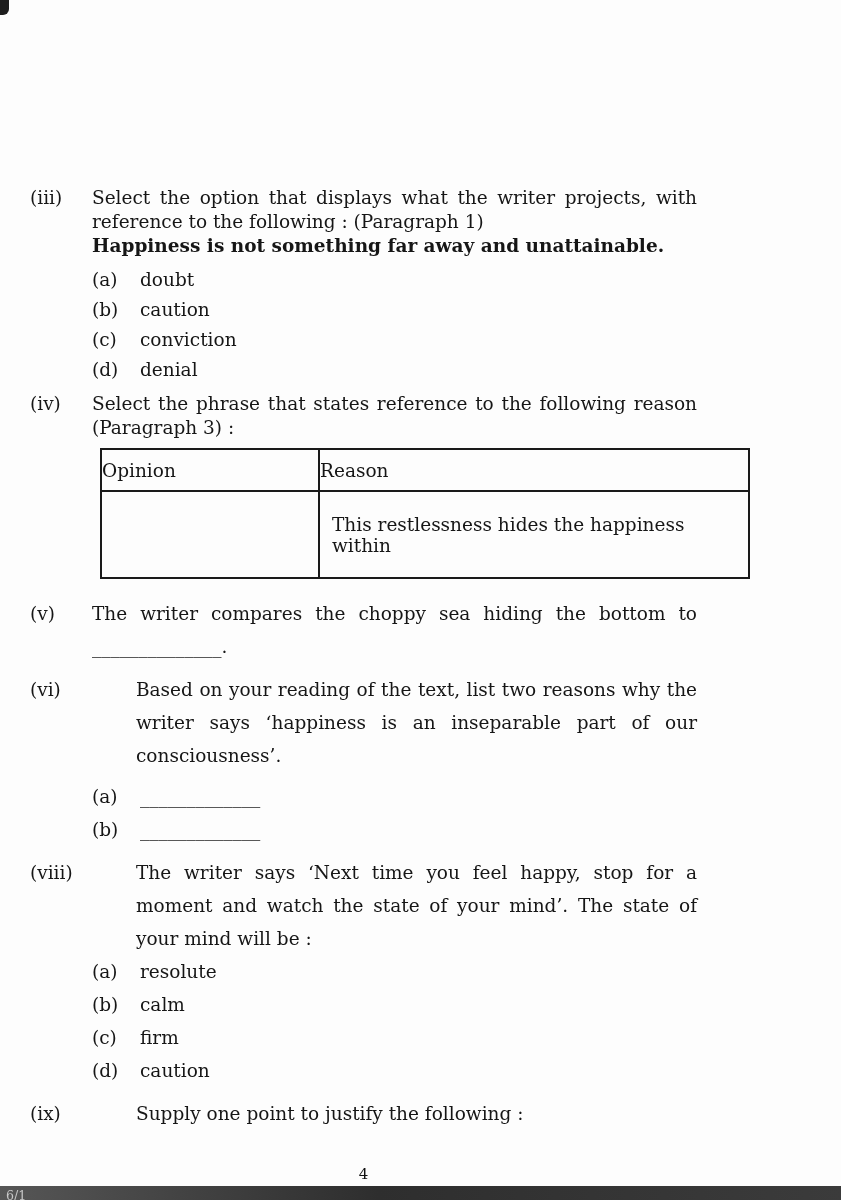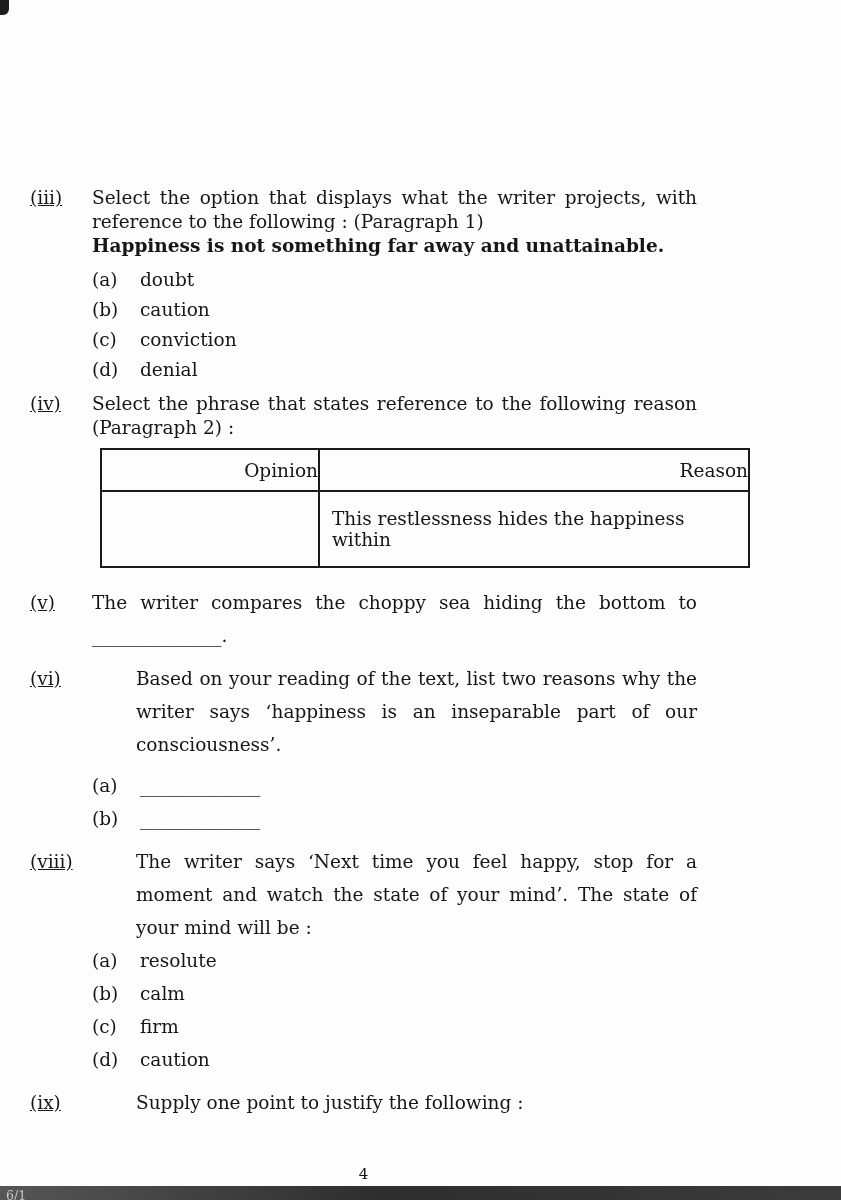--- a/index.html
+++ b/index.html
@@ -12,21 +12,21 @@
     overflow:hidden;
   }
   .page { position:absolute; inset:0; background:#fdfdfd; }
   .scan-mark {
     position:absolute; top:0; left:0; width:9px; height:15px;
     background:#1d1d1d; border-bottom-right-radius:6px;
   }
   .content { padding:186px 144px 0 30px; font-size:18.5px; }
 
   .question { display:flex; margin-bottom:10px; }
-  .qnum { flex:0 0 62px; line-height:24px;text-decoration:underline; }
+  .qnum { flex:0 0 62px; line-height:24px; }
   .qnum.loose-num { line-height:33px; }
   .qbody { flex:1; min-width:0; }
 
   .jtext { text-align:justify; }
   .tight { line-height:24px; }
   .loose { line-height:33px;margin-left:44px; }
   .stretch { text-align:justify; text-align-last:justify; line-height:33px; }
   .blank-line { line-height:33px; }
 
   .quote-bold { font-weight:bold; line-height:24px; }
@@ -42,24 +42,24 @@
   .blank-rows { margin-top:8px; }
   .blank-row { display:flex; line-height:33px; }
 
   .op-table {
     border-collapse:collapse;
     margin:8px 0 8px 8px;
     width:648px;
     table-layout:fixed;
   }
   .op-table th, .op-table td { border:2px solid #1a1a1a; font-weight:normal; }
-  .op-table th { height:42px; text-align:right; }
+  .op-table th { height:42px; text-align:left; }
   .col-opinion { width:218px; }
   .col-reason { width:430px;margin-left:36px; }
-  .op-table td { height:76px; vertical-align:middle; padding-left:12px; }
+  .op-table td { height:87px; vertical-align:middle; padding-left:12px; }
   .op-table td.cell-opinion { padding-left:0; }
 
   .page-number {
     position:absolute; bottom:17px; left:30px; width:667px;
     text-align:center; font-size:15px; color:#111;
   }
   .bottom-bar {
     position:absolute; bottom:0; left:0; width:100%; height:14px;
     background:linear-gradient(to right, #565656, #2e2e2e 45%, #3b3b3b);
     overflow:hidden;
@@ -99,21 +99,21 @@
             <span class="olabel">(d)</span>
             <span class="otext">denial</span>
           </div>
         </div>
       </div>
     </div>
 
     <div class="question">
       <div class="qnum">(iv)</div>
       <div class="qbody">
-        <p class="jtext tight">Select the phrase that states reference to the following reason (Paragraph 2) :</p>
+        <p class="jtext tight">Select the phrase that states reference to the following reason (Paragraph 3) :</p>
         <table class="op-table">
           <tbody>
               <tr>
             <th class="col-opinion">Opinion</th>
             <th class="col-reason">Reason</th>
           </tr>
           <tr>
             <td class="cell-opinion"></td>
             <td class="cell-reason">This restlessness hides the happiness within</td>
           </tr>

